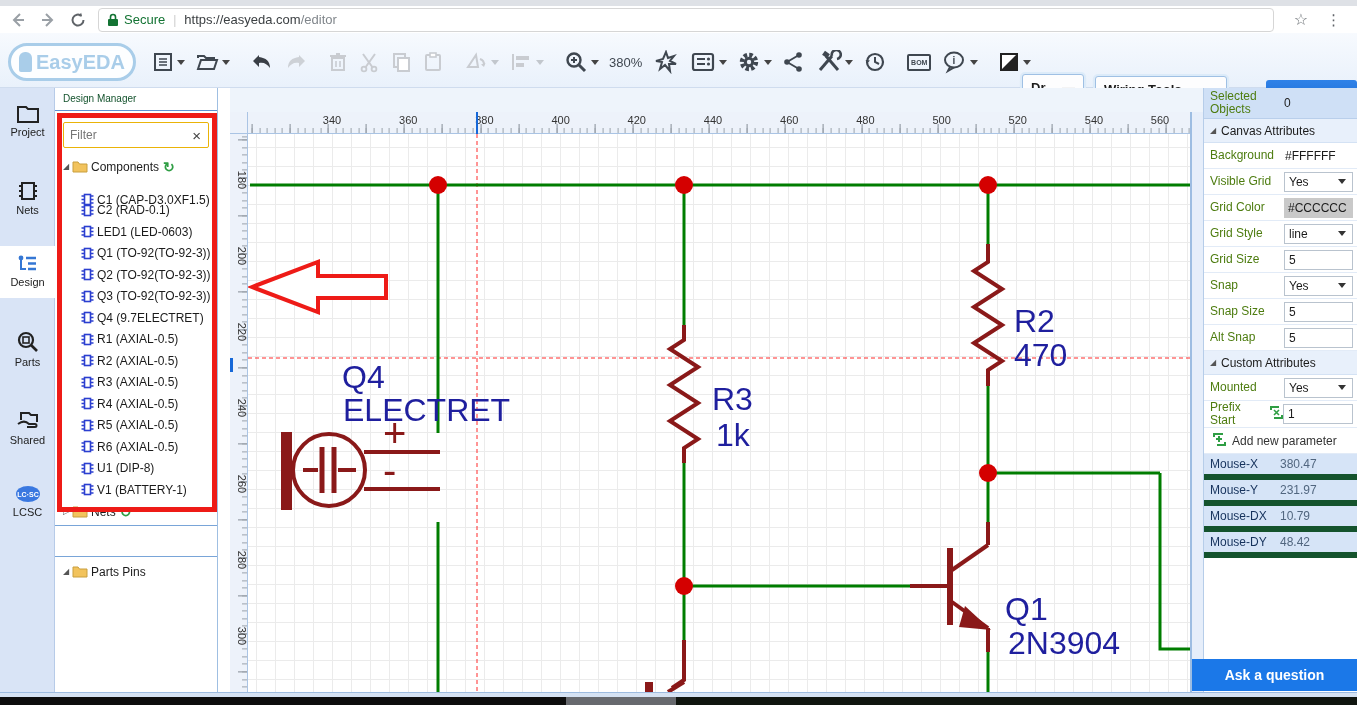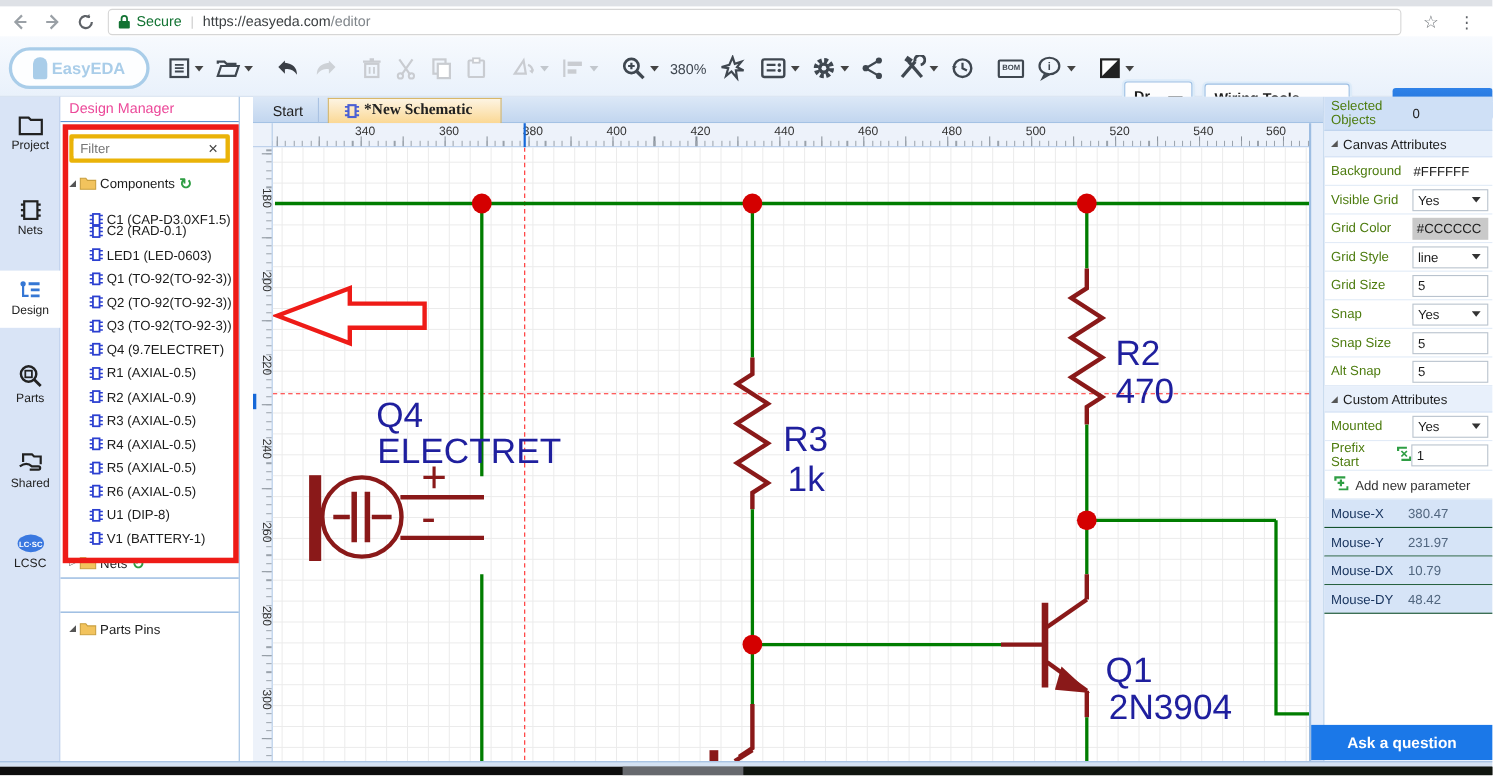--- a/index.html
+++ b/index.html
@@ -19,21 +19,21 @@
   .chrome-right { display:flex; align-items:center; margin-right:8px; color:#5f6368; }
   .star-glyph { font-size:16px; color:#6b7075; padding:0 10px; }
   .dots-glyph { font-size:15px; color:#5f6368; padding:0 8px; letter-spacing:0; }
 
   
   #toolbar { position:absolute; left:0; top:33px; width:100%; height:55px;
     background:linear-gradient(#f7fafe,#e9f1fb); border-bottom:1px solid #cfdcee; }
   #logo { position:absolute; left:8px; top:10px; width:128px; height:38px; border:3px solid #a9cde9; border-radius:22px;
     background:#fdfeff; display:flex; align-items:center; justify-content:center; }
   #logo .mic { width:13px; height:20px; background:#a9cde9; border-radius:6px 6px 2px 2px; margin-right:4px; }
-  #logo .logo-text { font-size:15px; font-weight:bold; color:#a9cde9; letter-spacing:0; }
+  #logo .logo-text { font-size:20px; font-weight:bold; color:#a9cde9; letter-spacing:0; }
   #tool-icons { position:absolute; left:150px; top:14px; display:flex; align-items:center; height:30px; }
   .tbtn { display:flex; align-items:center; margin-right:6px; padding:2px; }
   .tbtn svg { display:block; }
   .caret { width:0; height:0; border-left:4px solid transparent; border-right:4px solid transparent; border-top:5px solid #444; margin-left:3px; }
   .caret.dim { border-top-color:#c2c7cd; }
   .zoom-label { font-size:13px; color:#3f4750; margin-left:2px; }
   .gap { width:10px; }
   .ico-dark { color:#3f4750; } .ico-dim { color:#c9ccd1; }
   .bom-box { width:24px; height:17px; border:2px solid #3f4750; border-radius:2px; display:flex; align-items:center; justify-content:center;
     font-size:7px; font-weight:bold; color:#3f4750; }
@@ -50,22 +50,22 @@
 
   
   #rail { position:absolute; left:0; top:88px; width:55px; height:604px; background:#d9e4f6; border-right:1px solid #b7cbe8; }
   .rail-item { position:absolute; left:0; width:55px; text-align:center; font-size:11px; color:#222; padding-top:4px; }
   .rail-item svg { display:block; margin:0 auto 2px; }
   .rail-item.active { background:#fff; padding:8px 0 10px; }
   .rail-label { display:block; }
 
   
   #dm { position:absolute; left:55px; top:88px; width:163px; height:604px; background:#fff; border-right:1px solid #9fbfe2; }
-  #dm-title { height:23px; line-height:22px; padding-left:8px; font-size:13px; color:#ec4899; border-bottom:1px solid #5f93d2; }
-  #dm-filter { position:absolute; left:8px; top:34px; width:146px; height:26px; border:4px solid #eab308; border-radius:2px; background:#fff; display:flex; align-items:center; }
+  #dm-title { height:23px; line-height:22px; padding-left:8px; font-size:10px; color:#14532d; border-bottom:1px solid #5f93d2; }
+  #dm-filter { position:absolute; left:8px; top:34px; width:146px; height:26px; border:1px solid #eab308; border-radius:2px; background:#fff; display:flex; align-items:center; }
   #dm-filter input { border:none; outline:none; flex:1; padding:0 6px; font-size:12px; color:#333; width:100px; font-family:"Liberation Sans",sans-serif; }
   #dm-filter .clear-x { font-size:15px; color:#444; padding:0 7px; }
   .tree-row { position:absolute; left:0; width:100%; height:21px; display:flex; align-items:center; font-size:12px; color:#1b1b1b; white-space:nowrap; }
   .tri { font-size:8px; color:#555; width:10px; text-align:center; }
   .folder-ico { margin:0 3px 0 1px; }
   .refresh-g { color:#2f9e44; font-size:14px; font-weight:bold; margin-left:4px; }
   #dm-tree { position:absolute; left:6px; top:68px; right:2px; height:430px; }
   .comp-row { position:absolute; left:20px; height:21.5px; display:flex; align-items:center; font-size:12px; color:#1b1b1b; white-space:nowrap; }
   .comp-row svg { margin-right:3px; }
   .dm-sep { position:absolute; left:0; width:100%; height:1px; background:#79a5d8; }
@@ -115,21 +115,21 @@
   .kind-select .pval, .kind-field .pval { border:1px solid #b9c3ce; background:#fff; padding:1px 4px; justify-content:space-between; }
   .kind-chip .pval { background:#c9c9c9; padding:1px 4px; }
   .kind-plain .pval { padding-left:1px; }
   .prow .vcaret { display:none; width:0; height:0; border-left:4px solid transparent; border-right:4px solid transparent; border-top:5px solid #333; margin-right:2px; }
   .prow.kind-select .vcaret { display:block; }
   .param-ico { display:none; margin-left:2px; }
   .prow.has-icon .param-ico { display:inline-block; }
   .prow.has-icon .plabel { width:58px; }
   #add-param { display:flex; align-items:center; height:26px; border-bottom:1px solid #e2ebf7; padding-left:8px; color:#333; }
   #add-param .plus-ico { margin-right:6px; }
-  .mrow { display:flex; align-items:center; background:#d6e4f7; border-bottom:1px solid #14532d; height:26px; padding-left:6px; }
+  .mrow { display:flex; align-items:center; background:#d6e4f7; border-bottom:6px solid #14532d; height:26px; padding-left:6px; }
   .mrow .mlabel { width:70px; color:#16325c; }
   .mrow .mval { color:#51667f; }
   #ask-btn { position:absolute; left:1192px; top:659px; width:165px; height:32px; background:#1b78e8; color:#fff; font-weight:bold;
     font-size:14px; display:flex; align-items:center; justify-content:center; z-index:50; }
 
   
   #bottom-line { position:absolute; left:0; top:692px; width:100%; height:5px; background:#d5e2f3; border-top:1px solid #9dbbe0; }
   #taskbar { position:absolute; left:0; top:697px; width:100%; height:8px; background:#0d0d0d; }
   #taskbar .tb-gray { position:absolute; left:566px; top:0; width:110px; height:8px; background:#67696e; }
   #taskbar .tb-dk { position:absolute; left:676px; top:0; width:681px; height:8px; background:#10150f; }
@@ -465,21 +465,21 @@
               <rect x="3.5" y="1.5" width="6" height="10" fill="none" stroke="#2b3fd0" stroke-width="1.6"></rect>
               <path d="M0.5 3h3M0.5 6.5h3M0.5 10h3M9.5 3h3M9.5 6.5h3M9.5 10h3" stroke="#2b3fd0" stroke-width="1.4"></path>
             </svg>
             <span>R1 (AXIAL-0.5)</span>
           </div>
           <div class="comp-row" style="top: 194px;">
             <svg width="13" height="13" viewBox="0 0 13 13">
               <rect x="3.5" y="1.5" width="6" height="10" fill="none" stroke="#2b3fd0" stroke-width="1.6"></rect>
               <path d="M0.5 3h3M0.5 6.5h3M0.5 10h3M9.5 3h3M9.5 6.5h3M9.5 10h3" stroke="#2b3fd0" stroke-width="1.4"></path>
             </svg>
-            <span>R2 (AXIAL-0.9)</span>
+            <span>R2 (AXIAL-0.5)</span>
           </div>
           <div class="comp-row" style="top: 215.5px;">
             <svg width="13" height="13" viewBox="0 0 13 13">
               <rect x="3.5" y="1.5" width="6" height="10" fill="none" stroke="#2b3fd0" stroke-width="1.6"></rect>
               <path d="M0.5 3h3M0.5 6.5h3M0.5 10h3M9.5 3h3M9.5 6.5h3M9.5 10h3" stroke="#2b3fd0" stroke-width="1.4"></path>
             </svg>
             <span>R3 (AXIAL-0.5)</span>
           </div>
           <div class="comp-row" style="top: 237px;">
             <svg width="13" height="13" viewBox="0 0 13 13">
@@ -533,32 +533,20 @@
       <svg class="folder-ico" width="16" height="13" viewBox="0 0 16 13">
           <path d="M1 12 V2 h5 l1.5 2 H15 v8 Z" fill="#f2c35d" stroke="#c99f3e"></path>
         </svg>
       <span>Parts Pins</span>
     </div>
   </div>
 
   <div id="red-box"></div>
 
   <div id="canvas-region">
-    <div id="tabbar">
-      <div class="tab" id="tab-start">
-          <span>Start</span>
-        </div>
-      <div class="tab" id="tab-active">
-        <svg width="14" height="14" viewBox="0 0 13 13">
-            <rect x="3.5" y="1.5" width="6" height="10" fill="none" stroke="#4a5fd4" stroke-width="1.8"></rect>
-            <path d="M0.5 3h3M0.5 6.5h3M0.5 10h3M9.5 3h3M9.5 6.5h3M9.5 10h3" stroke="#4a5fd4" stroke-width="1.5"></path>
-          </svg>
-        <span>*New Schematic</span>
-      </div>
-    </div>
     <div id="corner"></div>
     <div id="hruler">
       <div>
 
       <span class="hlab" style="left: 84px;">340</span>
           <span class="hlab" style="left: 160.2px;">360</span>
           <span class="hlab" style="left: 236.4px;">380</span>
           <span class="hlab" style="left: 312.6px;">400</span>
           <span class="hlab" style="left: 388.8px;">420</span>
           <span class="hlab" style="left: 465px;">440</span>

